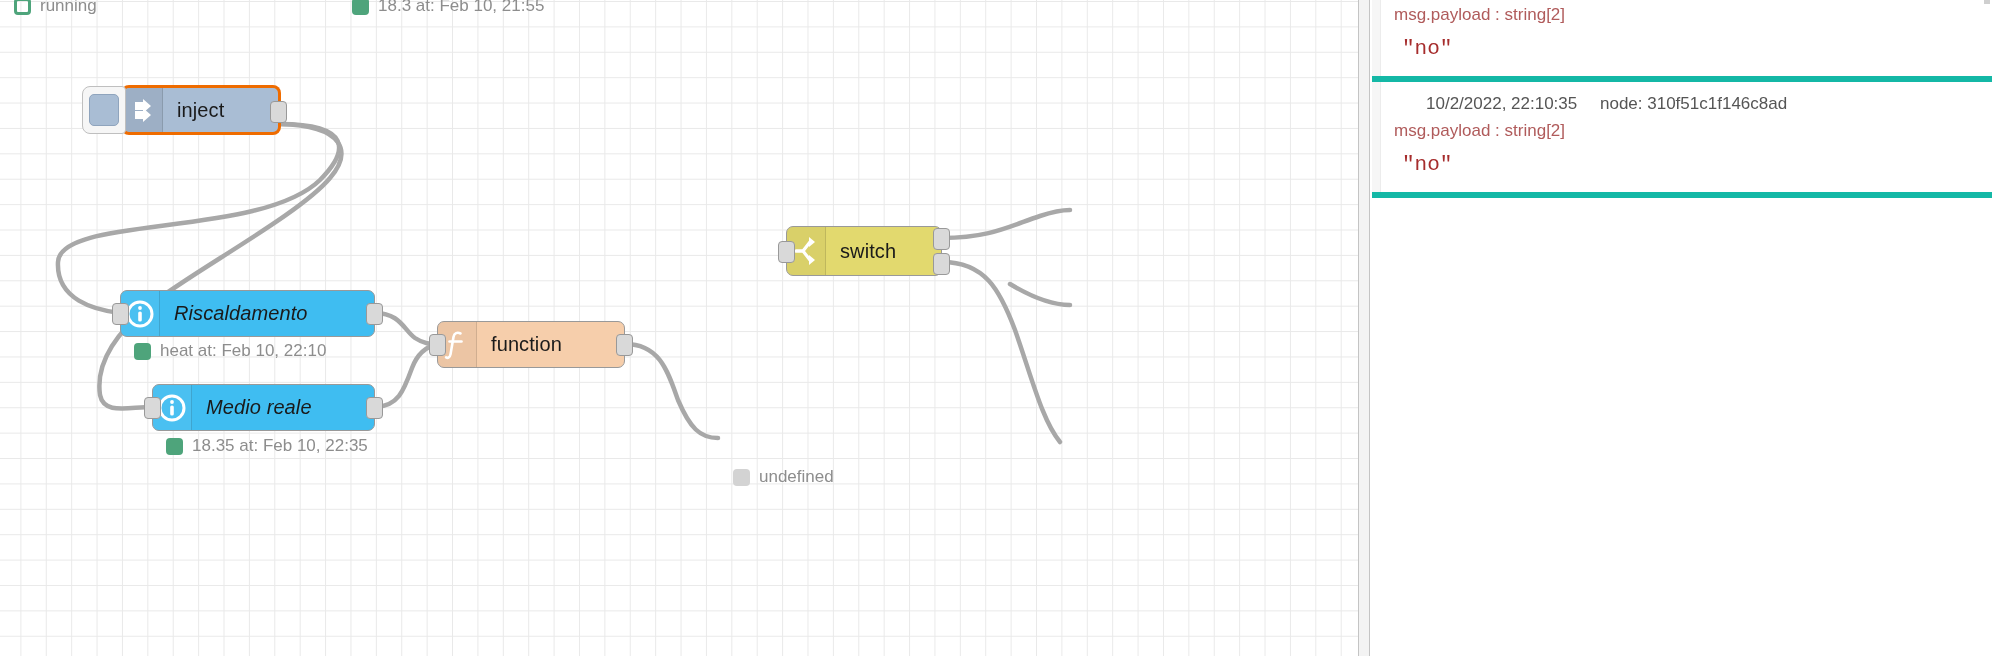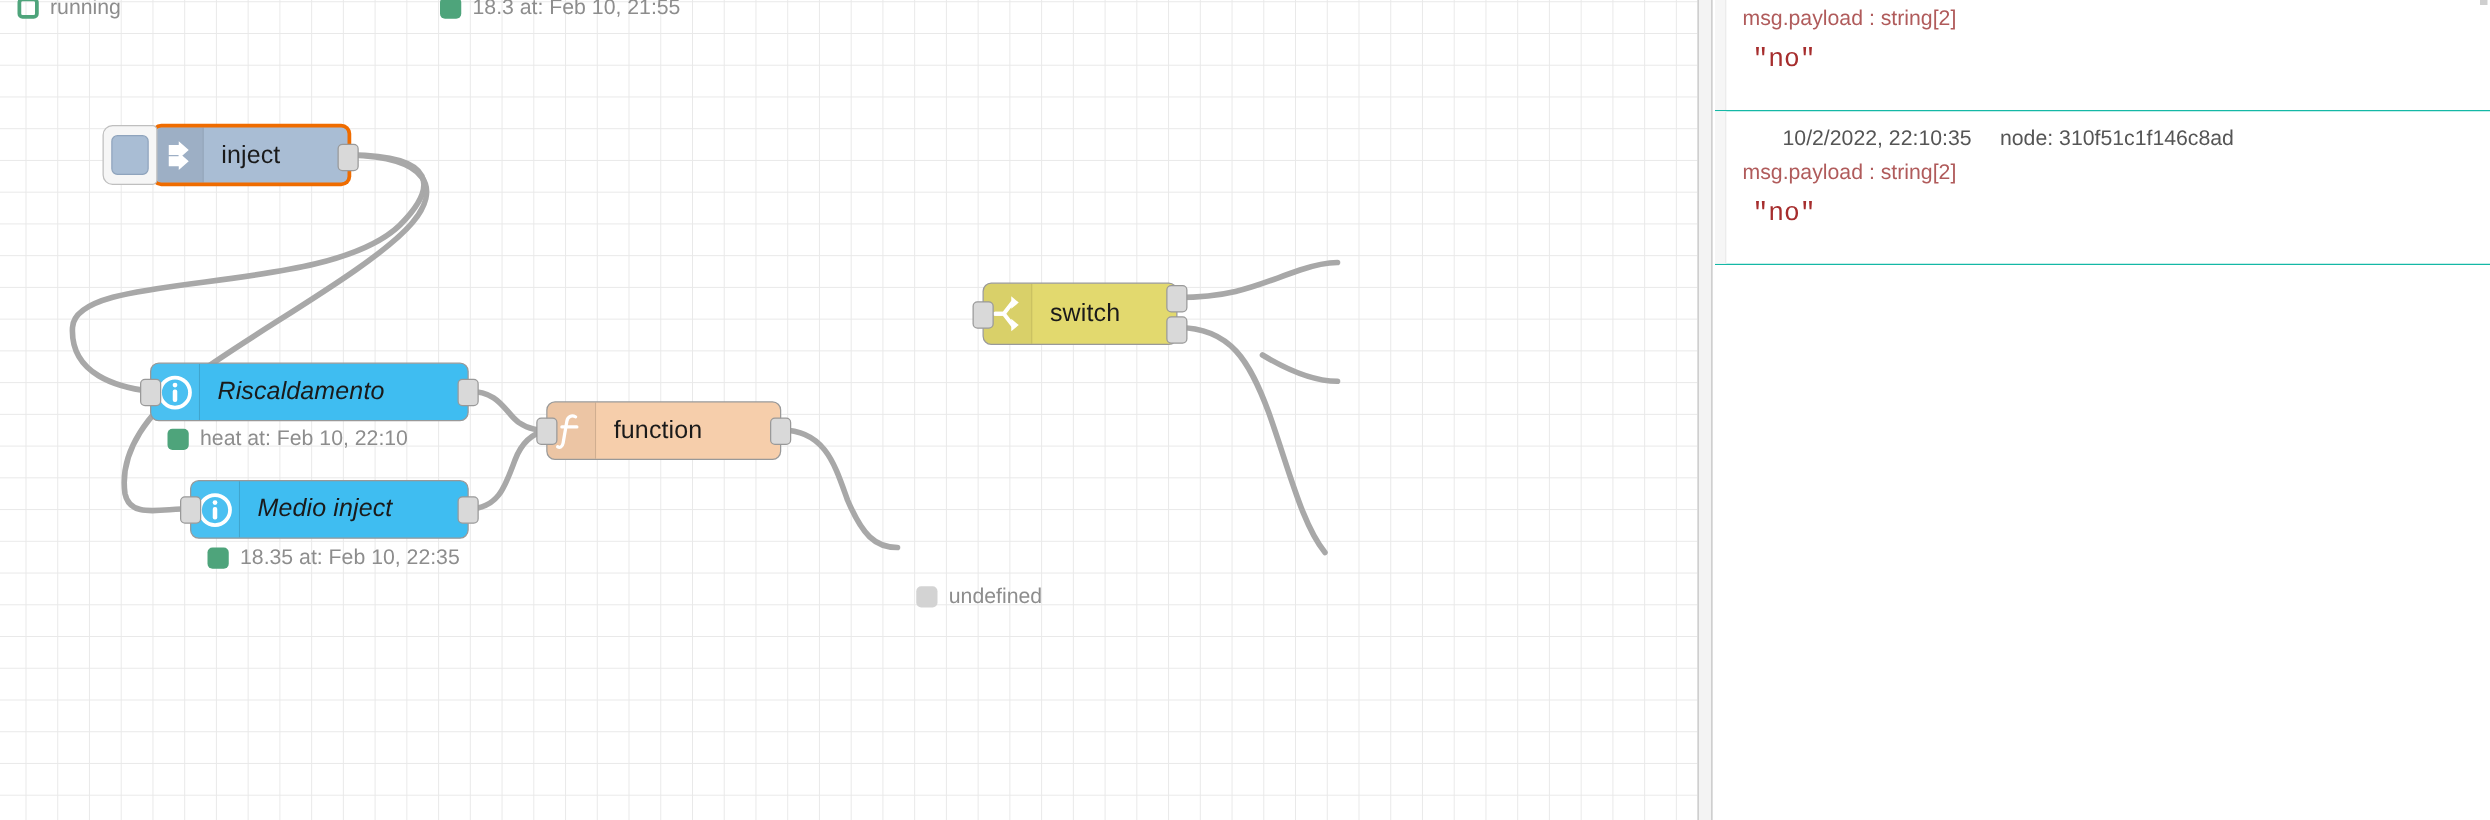--- a/index.html
+++ b/index.html
@@ -171,22 +171,22 @@
   #canvas-scrollbar {
     position:absolute; left:1362px; top:470px; width:6px; height:130px;
     background:#d0d0d0; border-radius:3px;
   }
   #sidebar {
     position:absolute; left:1372px; top:0; width:620px; height:656px;
     background:#ffffff; box-sizing:border-box; overflow:hidden;
   }
   .debug-msg {
     position:relative;
-    border-bottom:1px solid #14b8a6;
-    padding: 6px 12px 24px 22px;
+    border-bottom:6px solid #14b8a6;
+    padding: 6px 12px 12px 22px;
     box-sizing:border-box;
   }
   .debug-msg::before {
     content:"";
     position:absolute; left:0; top:0; bottom:0; width:8px;
     background:#f6f6f6; border-right:1px solid #ececec;
   }
   .debug-meta {
     font-size: 17px;
     color: #555555;
@@ -241,21 +241,21 @@
     <div class="node-status" style="left:14px; top:-4px;">
       <span class="status-dot ring"></span>
       <span>running</span>
     </div>
 
     <div class="node-status" style="left:352px; top:-4px;">
       <span class="status-dot green"></span>
       <span>18.3 at: Feb 10, 21:55</span>
     </div>
 
-    <div class="node n-inject selected" style="left:122px; top:100px; width:158px; height:48px;">
+    <div class="node n-inject selected" style="left:122px; top:86px; width:158px; height:48px;">
       <div class="inject-btn">
         <div class="pad"></div>
       </div>
       <div class="icon-box">
         <svg width="22" height="24" viewBox="0 0 22 24" aria-hidden="true">
           <path d="M3 4 h8 v-3 l8 7 -8 7 v-3 h-8 z" fill="#ffffff"></path>
           <path d="M3 14 h8 v-3 l8 7 -8 7 v-3 h-8 z" fill="#ffffff" transform="translate(0,-1)"></path>
         </svg>
       </div>
       <div class="node-label">inject</div>
@@ -280,21 +280,21 @@
     </div>
 
     <div class="node n-status italic" style="left:152px; top:384px; width:223px; height:47px;">
       <div class="icon-box">
         <svg width="30" height="30" viewBox="0 0 30 30" aria-hidden="true">
           <circle cx="15" cy="15" r="12" fill="none" stroke="#ffffff" stroke-width="3"></circle>
           <circle cx="15" cy="9" r="1.9" fill="#ffffff"></circle>
           <rect x="13.2" y="12.5" width="3.6" height="10" rx="1.6" fill="#ffffff"></rect>
         </svg>
       </div>
-      <div class="node-label">Medio inject</div>
+      <div class="node-label">Medio reale</div>
       <div class="port in" style="top:12px;"></div>
       <div class="port out" style="top:12px;"></div>
     </div>
     <div class="node-status" style="left:166px; top:436px;">
       <span class="status-dot green"></span>
       <span>18.35 at: Feb 10, 22:35</span>
     </div>
 
     <div class="node n-switch" style="left:786px; top:226px; width:156px; height:50px;">
       <div class="icon-box">

